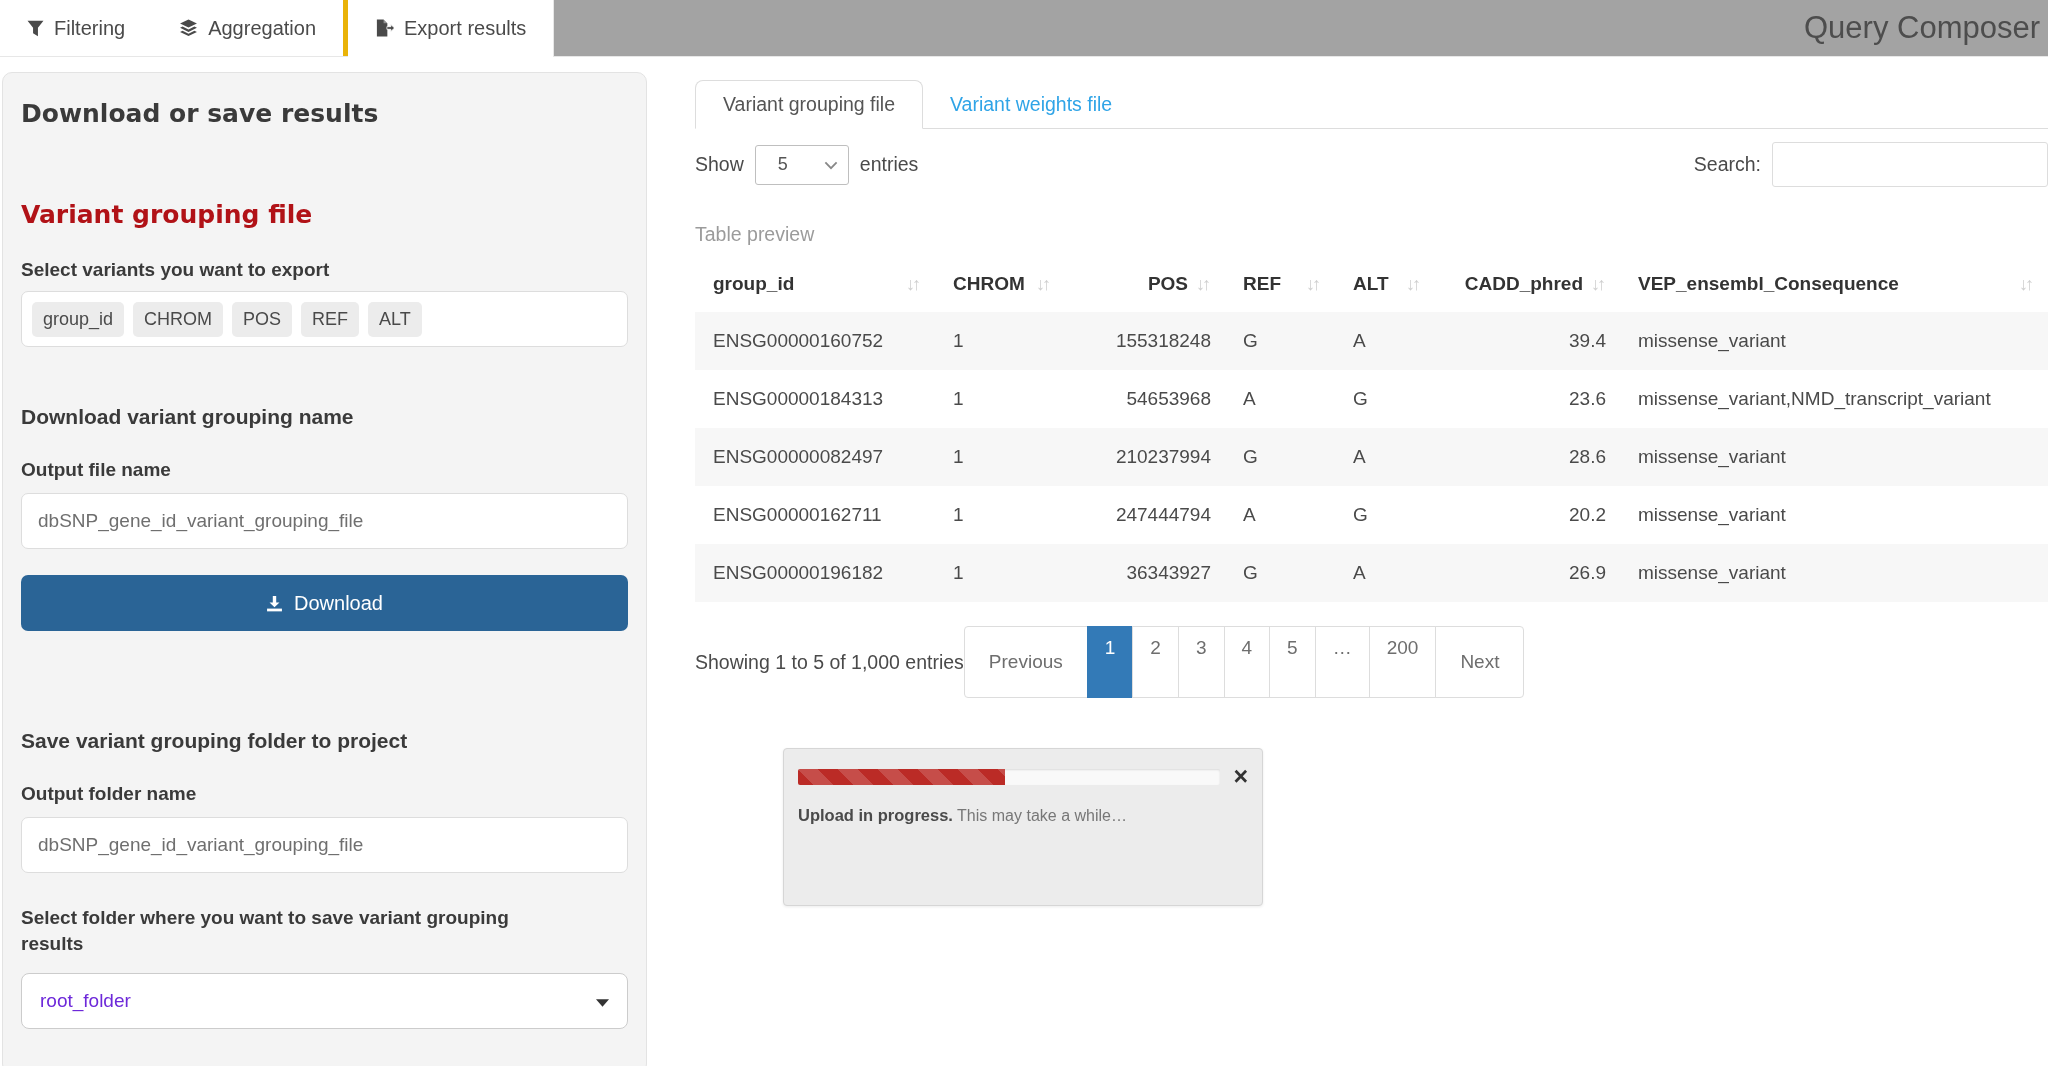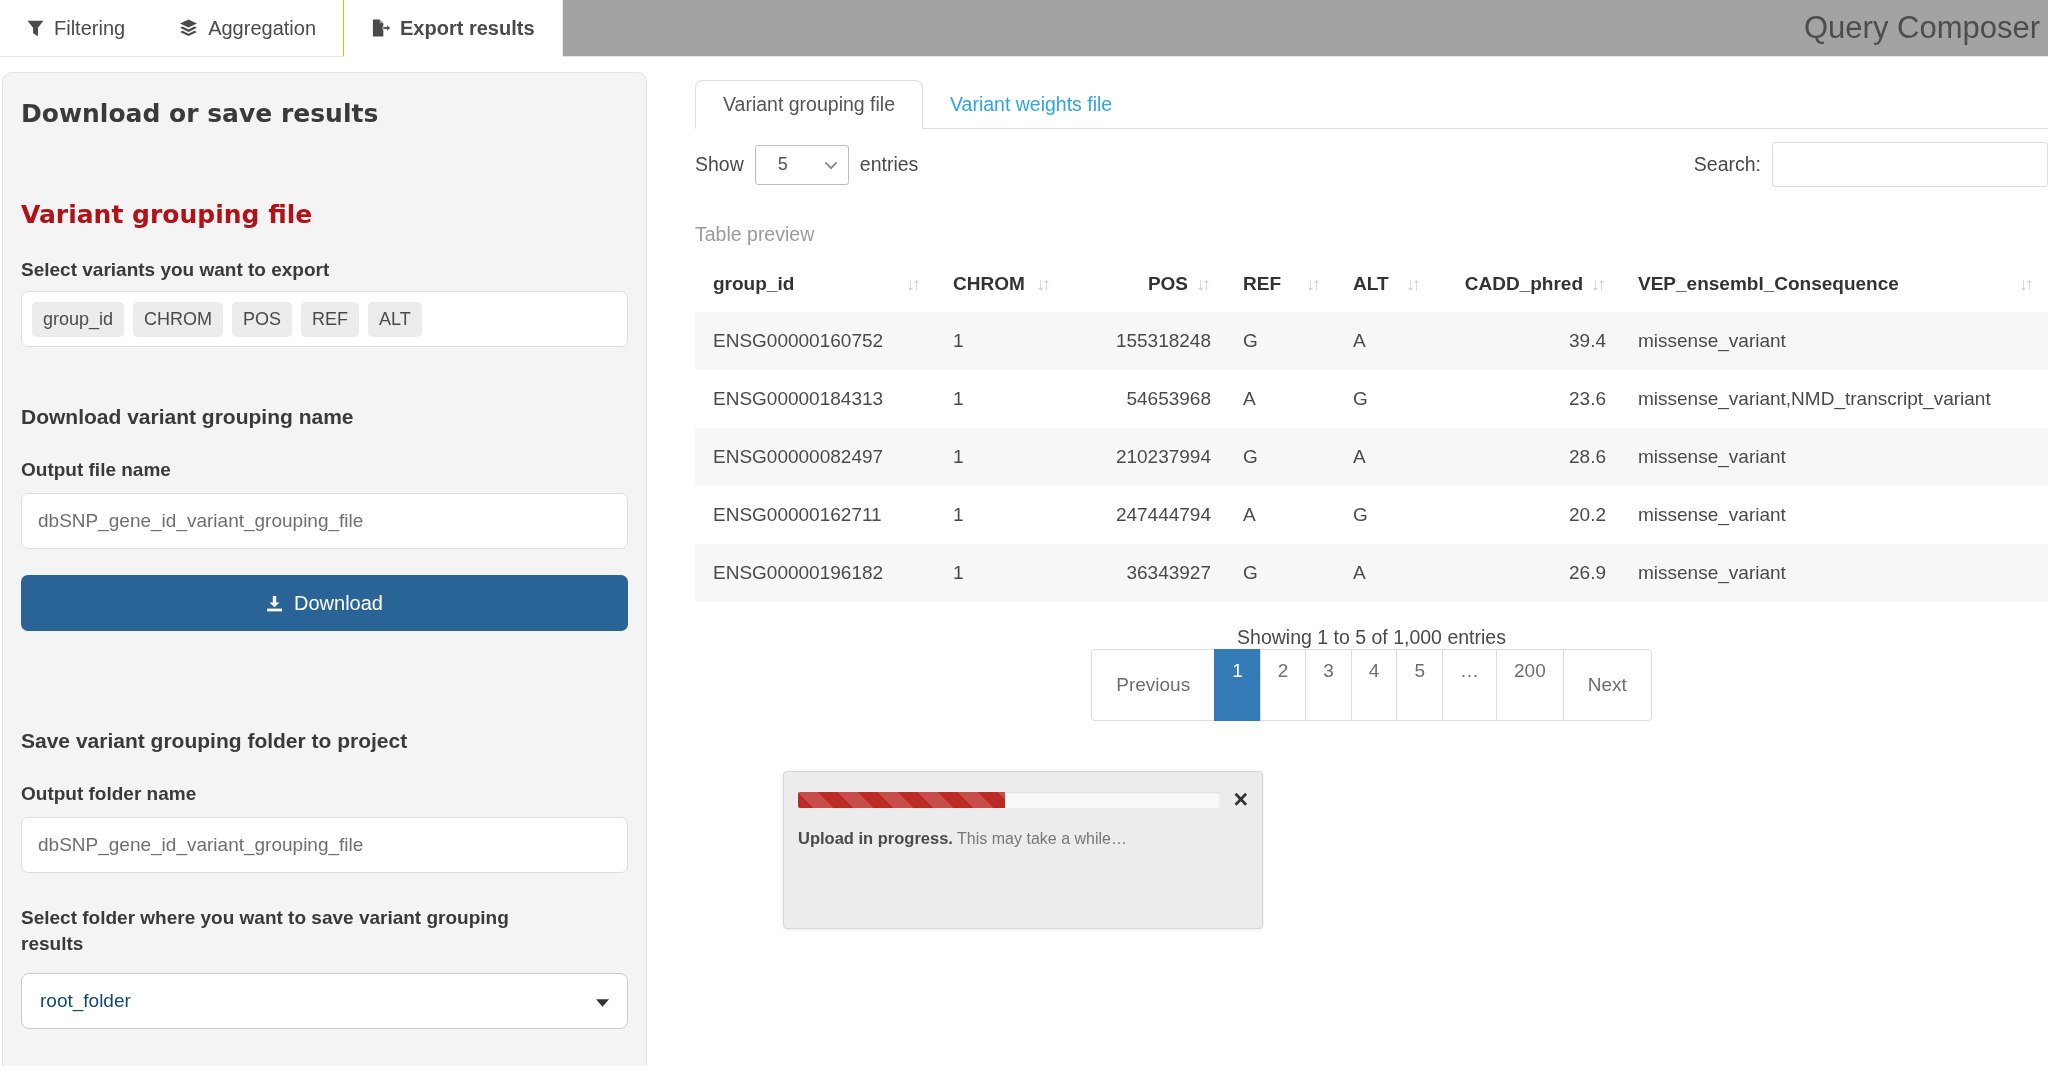--- a/index.html
+++ b/index.html
@@ -15,21 +15,21 @@
   .navbar {
     position:absolute; top:0; left:0; right:0; height:57px;
     border-bottom:1px solid #e7e7e7; display:flex; align-items:stretch; background:#a3a3a3;
   }
   .nav-items { display:flex; align-items:stretch; }
   .nav-item {
     display:flex; align-items:center; gap:10px; padding:0 27px;
     font-size:20px; color:#4a4a4a; cursor:pointer; position:relative; background:#fff;
   }
   .nav-item .ico { display:flex; align-items:center; color:#4a4a4a; }
-  .nav-item.active { border-left:1px solid #eab308; border-right:1px solid #e7e7e7;font-weight:bold; }
+  .nav-item.active { border-left:5px solid #eab308; border-right:1px solid #e7e7e7; }
   .nav-item.active::after {
     content:""; position:absolute; left:0; right:0; bottom:-1px; height:1px; background:#fff;
   }
   .brand {
     margin-left:auto; display:flex; align-items:center; padding-right:8px;
     font-size:31px; color:#4d4d4d;
   }
 
   
   .sidebar {
@@ -64,21 +64,21 @@
   .download-btn {
     margin-top:26px; width:100%; height:56px; background:#2a6496; color:#fff;
     border:none; border-radius:7px; font-size:20px; font-family:inherit;
     display:flex; align-items:center; justify-content:center; gap:11px; cursor:pointer;
   }
   .download-btn .ico { display:flex; align-items:center; color:#fff; }
   .folder-label { margin-top:32px; width:520px; line-height:1.38; }
   .select-box {
     margin-top:16px; height:56px; background:#fff; border:1px solid #ccc; border-radius:8px;
     display:flex; align-items:center; justify-content:space-between; padding:8px 18px;
-    font-size:19px; color:#0c4a6e; cursor:pointer;
+    font-size:19px; color:#6d28d9; cursor:pointer;
   }
 
   
   .main { position:absolute; left:695px; top:79px; right:0; }
   .tabs { border-bottom:1px solid #ddd; display:flex; align-items:flex-end; height:50px; }
   .tab { font-size:19.5px; padding:12px 27px; white-space:nowrap; }
   .tab.active {
     border:1px solid #ddd; border-bottom:1px solid #fff; border-radius:8px 8px 0 0;
     margin-bottom:-1px; background:#fff; color:#555; cursor:default;
   }
@@ -102,21 +102,21 @@
   table.preview { margin-top:12px; width:100%; border-collapse:collapse; table-layout:fixed; }
   th { padding:15px 14px 17px 18px; font-size:19px; color:#333; text-align:left; }
   .th-inner { display:flex; align-items:center; justify-content:space-between; gap:8px; font-weight:bold; }
   .th-inner.right { justify-content:flex-end; }
   .sort-pair { color:#cfcfcf; font-size:18px; letter-spacing:-3px; padding-right:3px; white-space:nowrap; }
   td { padding:18px 14px 18px 18px; font-size:19px; color:#4a4a4a; white-space:nowrap; }
   td.right { text-align:right; }
   td.clip { overflow:hidden; }
   tr.stripe td { background:#f7f7f7; }
 
-  .tfooter { display:flex; justify-content:flex-start; align-items:center; margin-top:24px;flex-direction:column; }
+  .tfooter { display:flex; justify-content:flex-start; align-items:center; margin-top:24px; }
   .info { font-size:19.5px; color:#4a4a4a; }
   .pagination { display:flex; }
   .page-btn {
     border:1px solid #ddd; margin-left:-1px; padding:10px 17px; font-size:19px;
     color:#6e6e6e; background:#fff; cursor:pointer; white-space:nowrap;
   }
   .page-btn.wide { padding:24px 24px; }
   .page-btn.first { border-radius:4px 0 0 4px; margin-left:0; }
   .page-btn.last { border-radius:0 4px 4px 0; }
   .page-btn.active { background:#337ab7; border-color:#337ab7; color:#fff; }

